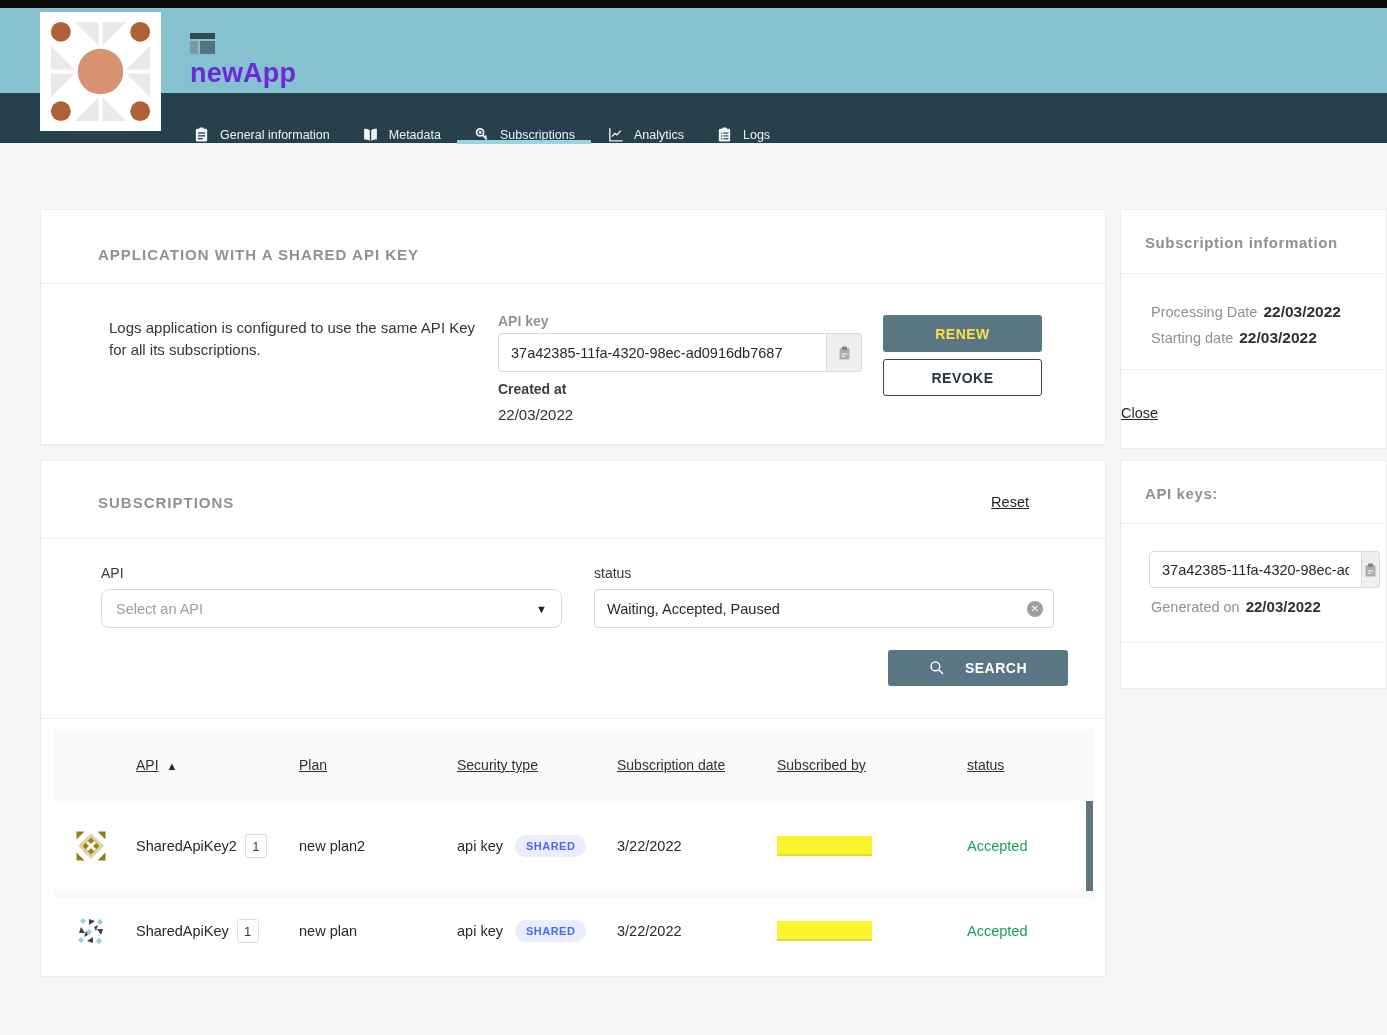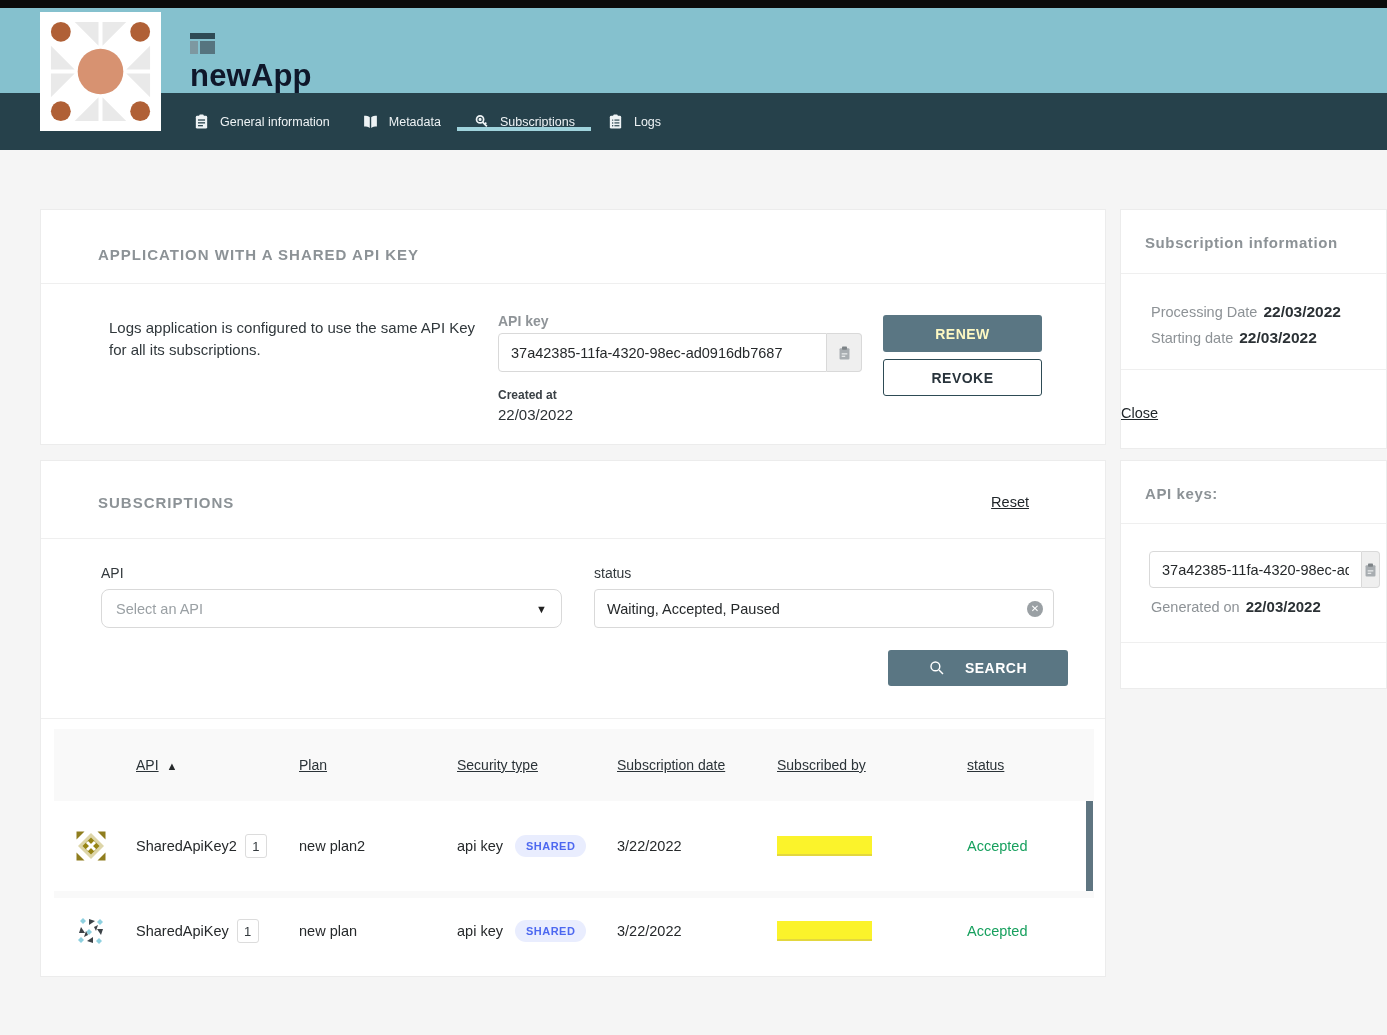--- a/index.html
+++ b/index.html
@@ -2,27 +2,27 @@
 <html style="--header-teal: #85c1ce; --nav-dark: #26414b; --active-underline: #9fd3dc; --accent-slate: #5a7683; --accepted-green: #17a05e; --shared-badge-bg: #e9edfe; --shared-badge-text: #4d68f0; --highlight-yellow: #fbf32b;"><head>
 <meta charset="utf-8">
 <style>
   * { margin:0; padding:0; box-sizing:border-box; }
   html,body { width:1387px; height:1035px; overflow:hidden; background:#f5f5f5;
     font-family:"Liberation Sans","DejaVu Sans",sans-serif; color:#31383c; }
 
   
   .top-black { position:absolute; left:0; top:0; width:1387px; height:8px; background:#0b0b0b; }
   .header { position:absolute; left:0; top:8px; width:1387px; height:85px; background:var(--header-teal,#85c1ce); }
-  .nav { position:absolute; left:0; top:93px; width:1387px; height:57px; background:var(--nav-dark,#26414b);
-    display:flex; align-items:center; padding-left:177px; }
+  .nav { position:absolute; left:0; top:93px; width:1387px; height:50px; background:var(--nav-dark,#26414b);
+    display:flex; align-items:flex-end; padding-left:177px; }
   .logo { position:absolute; left:40px; top:12px; width:121px; height:119px; background:#fff; z-index:5; }
   .logo svg { width:100%; height:100%; display:block; }
   .app-head { position:absolute; left:190px; top:25px; }
   .app-icon { display:block; width:25px; height:21px; margin-bottom:4px; }
-  .app-title { font-size:31px; font-weight:bold; color:#0f172a; letter-spacing:.2px;text-align:center; }
+  .app-title { font-size:27px; font-weight:bold; color:#6d28d9; letter-spacing:.2px;text-align:center; }
 
   .tab { display:flex; align-items:center; gap:10px; padding:0 16px; position:relative;
     color:#eef3f5; font-size:12.5px; cursor:pointer; white-space:nowrap; }
   .tab svg { width:17px; height:17px; display:block; }
   .tab.active::after { content:""; position:absolute; left:0; right:0; bottom:-1px; height:4px;
     background:var(--active-underline,#9fd3dc); }
 
   
   .card { position:absolute; background:#fff; border:1px solid #ececec; }
   .card-title { font-size:15px; font-weight:bold; letter-spacing:1px; color:#8c9296; }
@@ -36,26 +36,26 @@
   .field-label { font-size:14px; font-weight:bold; color:#8f9498; }
   .apikey-label { position:absolute; left:457px; top:103px; }
   .input-group { position:absolute; display:flex; }
   .ig1 { left:457px; top:123px; width:364px; height:39px; }
   .txt-input { flex:1; height:100%; border:1px solid #d9d9d9; border-radius:4px 0 0 4px;
     padding:0 12px; font-size:14.5px; color:#26292b; background:#fff; outline:none;
     font-family:"Liberation Sans","DejaVu Sans",sans-serif; }
   .copy-btn { width:35px; border:1px solid #d9d9d9; border-left:none; border-radius:0 4px 4px 0;
     background:#efefef; display:flex; align-items:center; justify-content:center; cursor:pointer; }
   .copy-btn svg { width:17px; height:19px; }
-  .created { position:absolute; left:457px; top:178px; font-size:12px; font-weight:bold; color:#3a4045; }
+  .created { position:absolute; left:457px; top:171px; font-size:14px; font-weight:bold; color:#3a4045; }
   .created-val { position:absolute; left:457px; top:196px; font-size:15px; color:#2b3135; font-weight:normal; }
   .btn { position:absolute; width:159px; height:37px; border-radius:3px; font-size:14px; font-weight:bold;
     letter-spacing:.5px; display:flex; align-items:center; justify-content:center; cursor:pointer;
     font-family:"Liberation Sans","DejaVu Sans",sans-serif; }
-  .btn-renew { left:842px; top:105px; background:var(--accent-slate,#5a7683); color:#fef9c3; border:none; }
+  .btn-renew { left:842px; top:105px; background:var(--accent-slate,#5a7683); color:#fde047; border:none; }
   .btn-revoke { left:842px; top:149px; background:#fff; color:#28333b; border:1px solid #2e4b55; }
 
   
   .card2 { left:40px; top:460px; width:1066px; height:517px; }
   .card2 .card-title { position:absolute; left:57px; top:33px; }
   .link { color:#20262a; text-decoration:underline; cursor:pointer; font-size:14.5px; }
   .reset-link { position:absolute; right:76px; top:33px; }
   .card2 .hr1 { top:77px; }
   .filter-label { position:absolute; font-size:14px; color:#33393d; }
   .lab-api { left:60px; top:104px; }
@@ -174,20 +174,27 @@
     <span>Metadata</span>
   </div>
   <div class="tab active">
     <svg viewBox="0 0 24 24" fill="none" stroke="#eef3f5" stroke-width="2.4">
       <circle cx="10" cy="9" r="5"></circle>
         <circle cx="10" cy="9" r="1" fill="#eef3f5"></circle>
       <path d="M13.6 12.8l6 6"></path>
         <path d="M16.6 15.8l2.2-2.2"></path>
     </svg>
     <span>Subscriptions</span>
+  </div>
+  <div class="tab">
+    <svg viewBox="0 0 24 24" fill="none" stroke="#eef3f5" stroke-width="2">
+      <path d="M4 3v18h18"></path>
+        <polyline points="7,15 11,10.5 14,12.5 19.5,6.5"></polyline>
+    </svg>
+    <span>Analytics</span>
   </div>
   <div class="tab">
     <svg viewBox="0 0 24 24" fill="#eef3f5">
       <rect x="4" y="4" width="16" height="18" rx="2"></rect>
         <rect x="9" y="2" width="6" height="4" rx="1"></rect>
       <g fill="#26414b">
           <circle cx="8" cy="10" r="1"></circle>
           <rect x="10.5" y="9.2" width="7" height="1.6"></rect>
       <circle cx="8" cy="14" r="1"></circle>
           <rect x="10.5" y="13.2" width="7" height="1.6"></rect>

